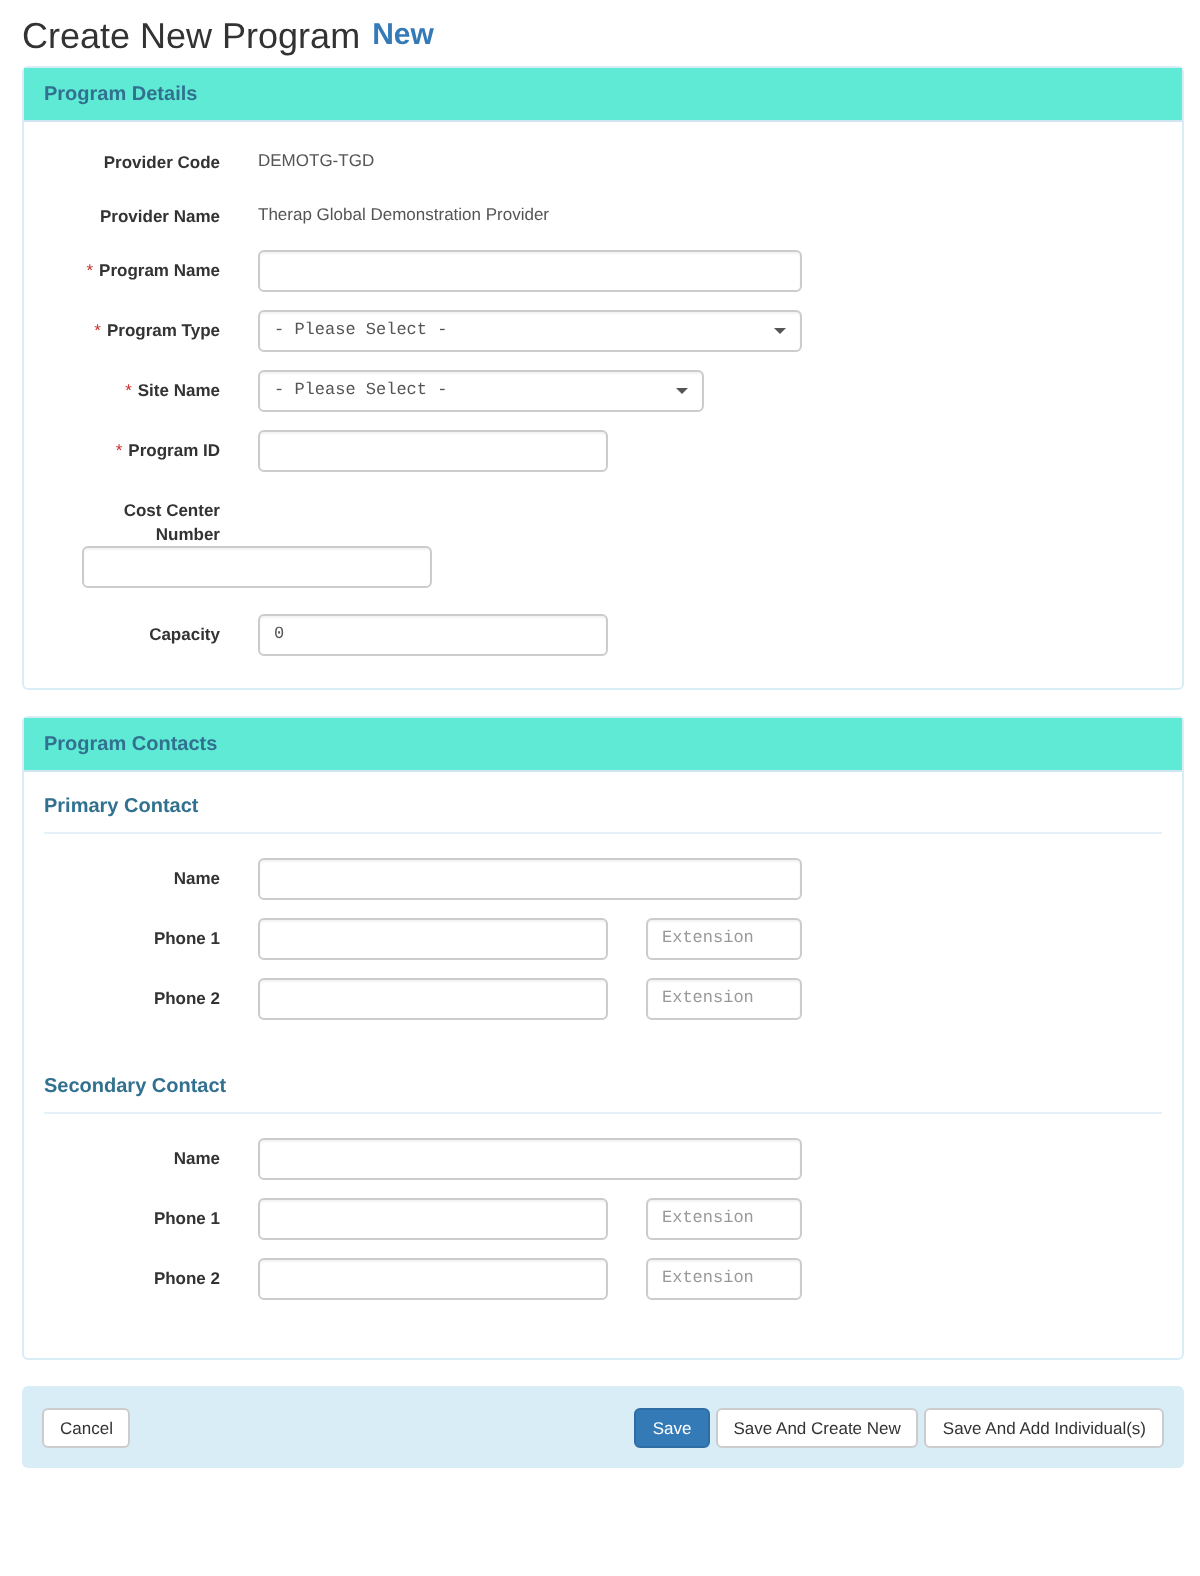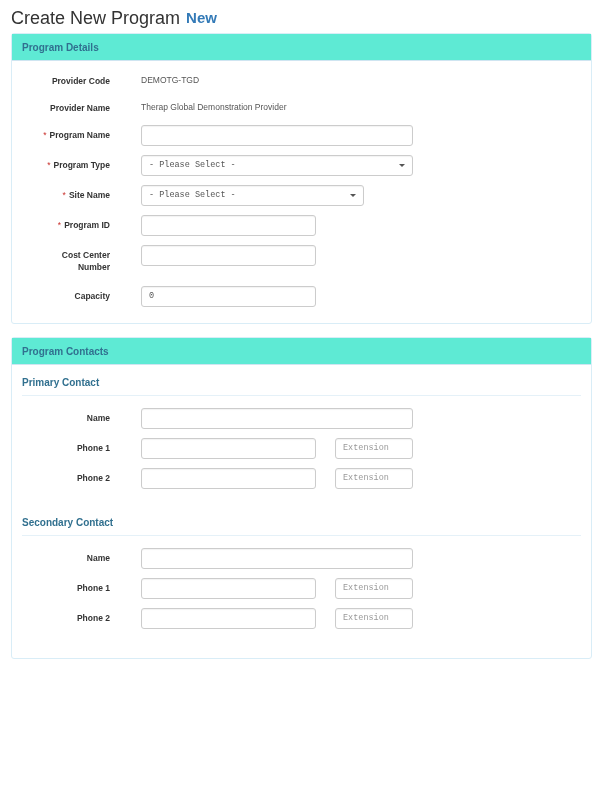--- a/index.html
+++ b/index.html
@@ -33,21 +33,21 @@
       border-bottom: 1px solid #cfe5f1;
     }
     .panel-body { padding: 10px 10px 10px 10px; }
 
     .form-row { display: flex; align-items: flex-start; margin-bottom: 9px; min-height: 21px; }
     .form-label {
       width: 88px; text-align: right; font-weight: bold; font-size: 8.5px;
       color: #333; padding-top: 4px; line-height: 12px;
     }
     .req { color: #c9302c; margin-right: 3px; font-weight: normal; }
-    .form-control-wrap { margin-left: 31px; }
+    .form-control-wrap { margin-left: 19px; }
     .static-value { padding-top: 4px; font-size: 8.5px; color: #555; }
 
     .input {
       height: 21px; border: 1px solid #ccc; border-radius: 3px;
       background: #fff; font-size: 8.5px; color: #555;
       padding: 0 7px; line-height: 19px;
       box-shadow: inset 0 1px 1px rgba(0,0,0,0.05);
       font-family: Liberation Mono, monospace;
     }
     .w-long { width: 272px; }
@@ -132,21 +132,21 @@
               <span class="caret"></span>
             </div>
           </div>
       </div>
       <div class="form-row">
         <div class="form-label"><span class="req">*</span><span>Program ID</span></div>
         <div class="form-control-wrap">
             <div class="input w-short"></div>
           </div>
       </div>
-      <div class="form-row" style="margin-bottom:13px;">
+      <div class="form-row" style="margin-bottom:13px;flex-direction:column;">
         <div class="form-label" style="padding-left:30px;">Cost Center Number</div>
         <div class="form-control-wrap">
             <div class="input w-short"></div>
           </div>
       </div>
       <div class="form-row" style="margin-bottom:6px;">
         <div class="form-label">Capacity</div>
         <div class="form-control-wrap">
             <div class="input w-short">0</div>
           </div>
@@ -205,13 +205,21 @@
             <div class="input w-short"></div>
           </div>
         <div class="ext-gap">
             <div class="input w-ext placeholder">Extension</div>
           </div>
       </div>
 
     </div>
   </div>
 
+  <div class="footer-bar">
+    <span class="btn">Cancel</span>
+    <div class="btn-group-right">
+      <span class="btn btn-primary">Save</span>
+      <span class="btn">Save And Create New</span>
+      <span class="btn">Save And Add Individual(s)</span>
+    </div>
+  </div>
 </div>
 
 </body></html>

